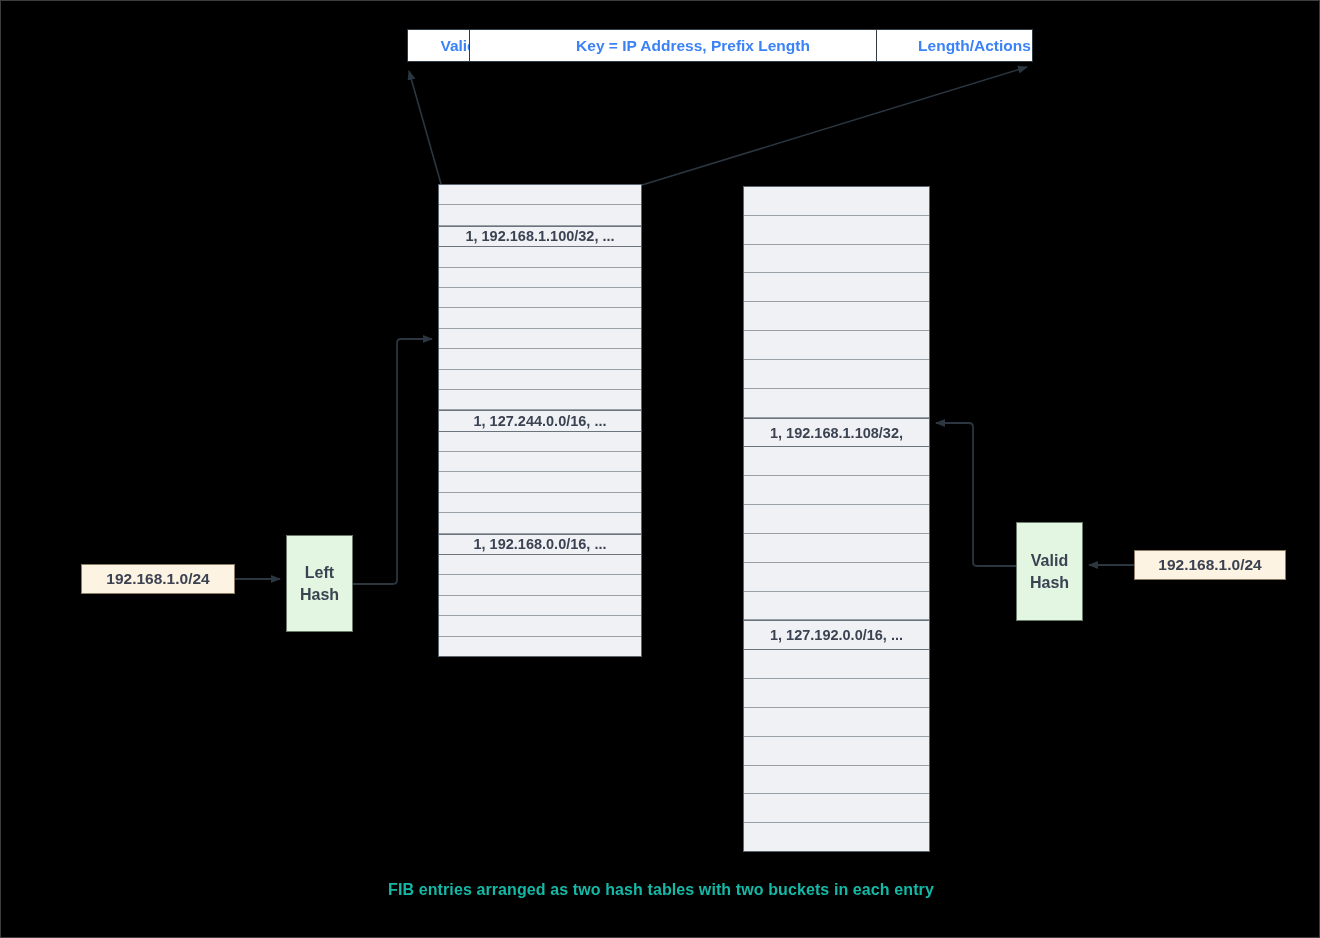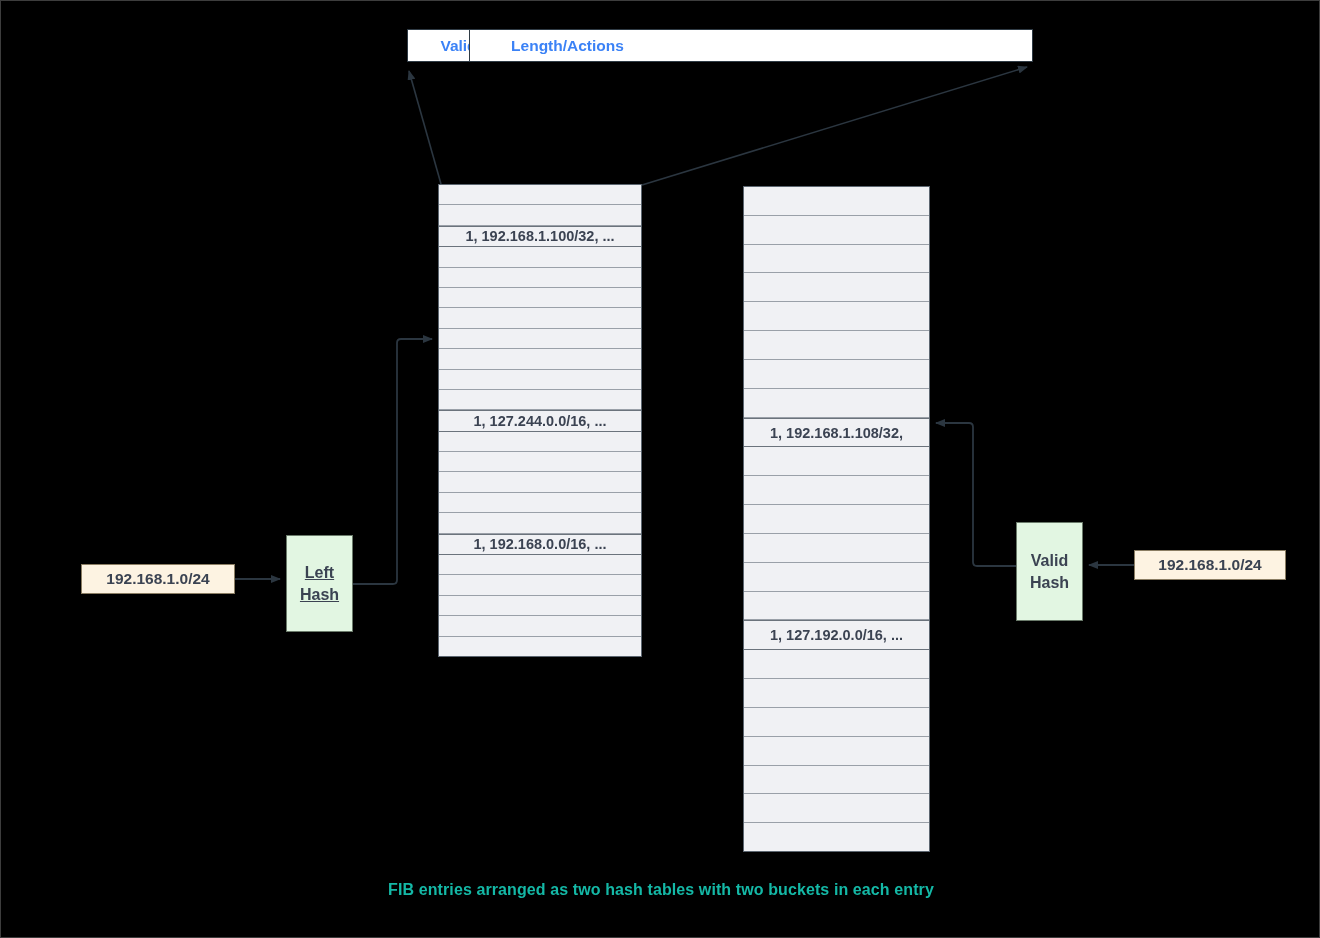--- a/index.html
+++ b/index.html
@@ -85,21 +85,21 @@
     display: flex;
     flex-direction: column;
     align-items: center;
     justify-content: center;
     font-size: 16px;
     font-weight: bold;
     color: #3b4352;
     line-height: 1.35;
     text-align: center;
   }
-  #hash-left  { left: 285px; top: 534px; width: 67px;  height: 97px; text-decoration: underline; }
+  #hash-left  { left: 285px; top: 534px; width: 67px;  height: 97px; }
   #hash-right { left: 1015px; top: 521px; width: 67px; height: 99px; }
 
   
   .key-box {
     position: absolute;
     box-sizing: border-box;
     border: 1px solid #8a7d63;
     background: #fdf3e2;
     display: flex;
     align-items: center;
@@ -135,20 +135,21 @@
     pointer-events: none;
   }
 </style>
 </head>
 <body>
 
 <div id="canvas">
 
   <div id="header-strip">
     <div class="hdr-cell hdr-valid">Valid</div>
+    <div class="hdr-cell hdr-key">Key = IP Address, Prefix Length</div>
     <div class="hdr-cell hdr-nexthop">Length/Actions</div>
   </div>
 
   <div id="table-left" class="hash-table">
       <div class="tbl-row"></div>
       <div class="tbl-row"></div>
       <div class="tbl-row filled">1, 192.168.1.100/32, ...</div>
       <div class="tbl-row"></div>
       <div class="tbl-row"></div>
       <div class="tbl-row"></div>

